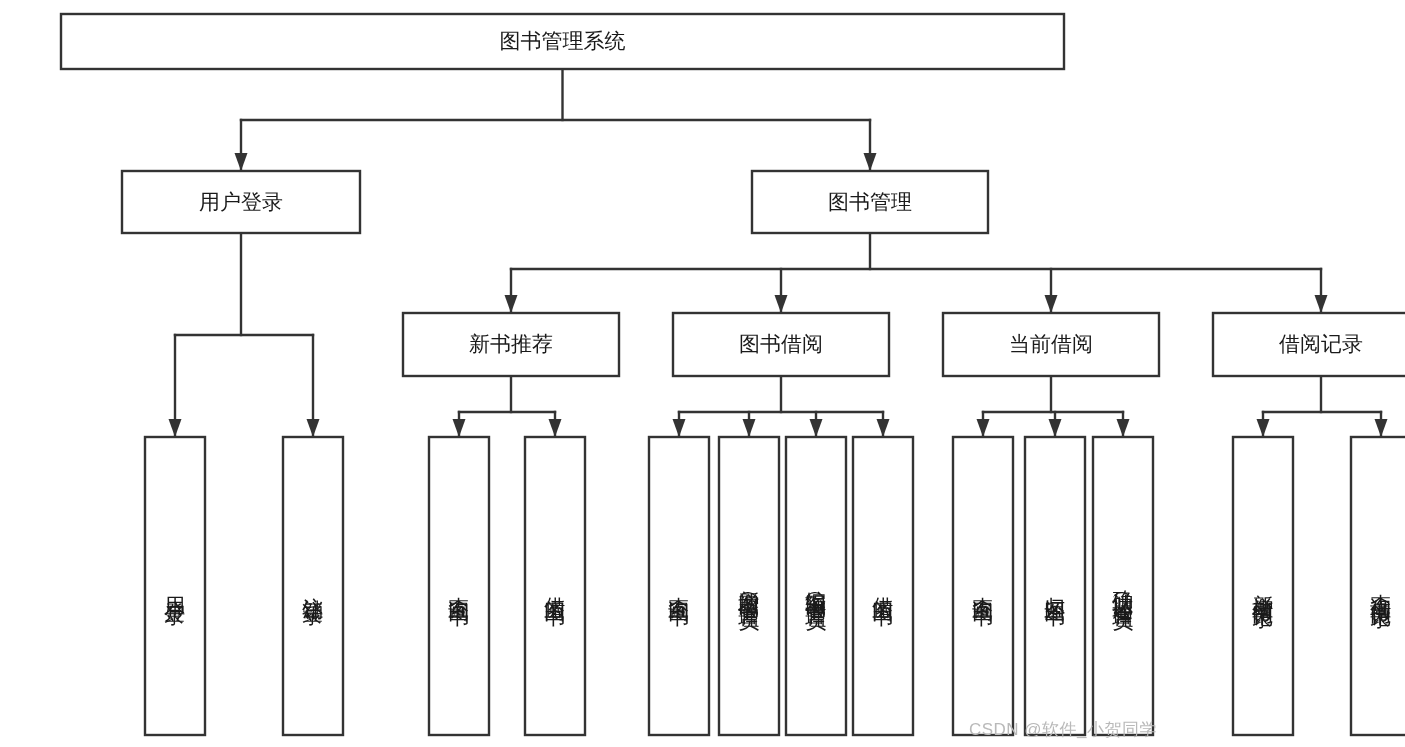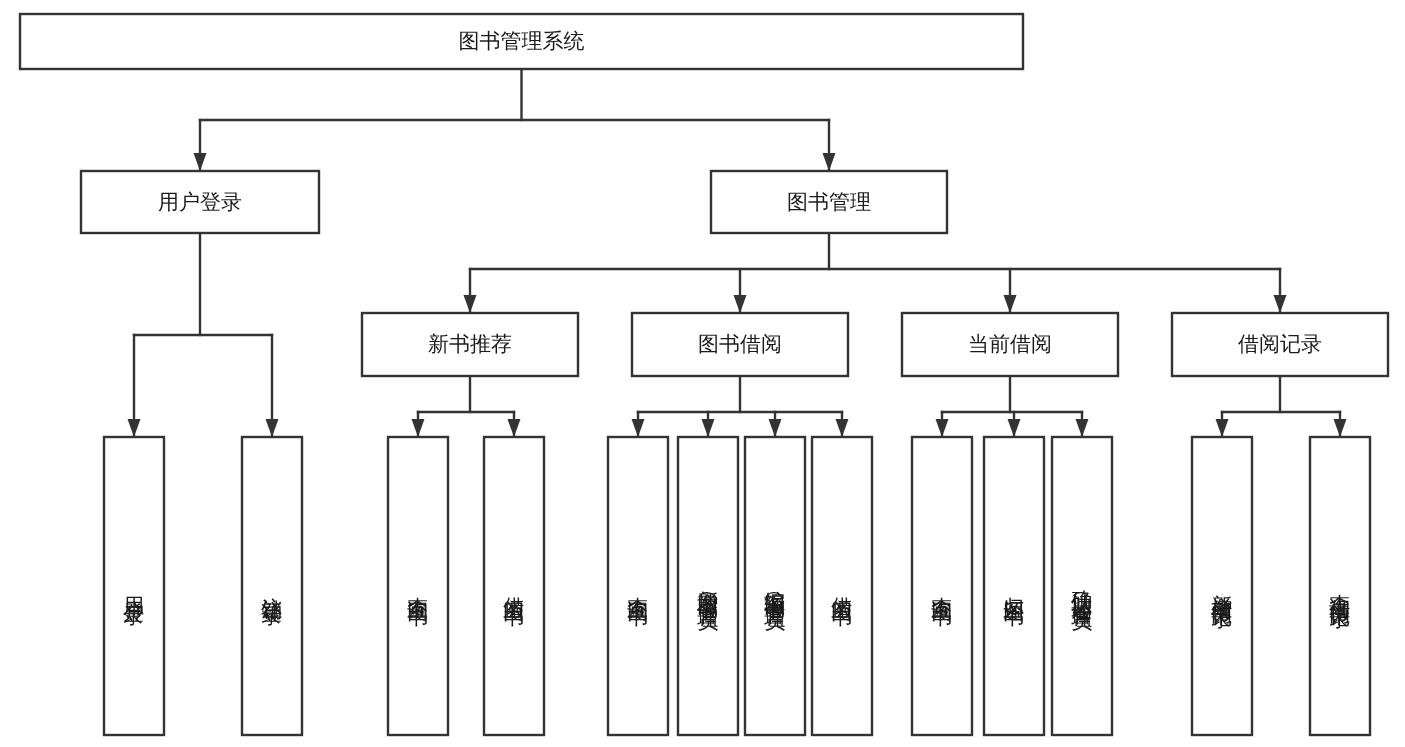--- a/index.html
+++ b/index.html
@@ -11,20 +11,21 @@
     width: 1405px;
     height: 747px;
     font-family: "Liberation Sans", "DejaVu Sans", sans-serif;
     overflow: hidden;
   }
   #diagram-root {
     position: relative;
     width: 1124px;
     height: 747px;
     background: #ffffff;
+    margin-left: 41px;
   }
   svg#tree-svg {
     position: absolute;
     top: 0;
     left: 0;
     width: 1405px;
     height: 747px;
   }
   .node-box {
     fill: #ffffff;
@@ -206,13 +207,14 @@
         <div class="leaf-label">确认归还（管理员）</div>
       </div>
       <div class="leaf-label-wrap" style="left: 1192px; top: 437px; width: 60px; height: 298px;">
         <div class="leaf-label">新增借阅记录</div>
       </div>
       <div class="leaf-label-wrap" style="left: 1310px; top: 437px; width: 60px; height: 298px;">
         <div class="leaf-label">查询借阅记录</div>
       </div>
     </div>
 
+  <div class="watermark">CSDN @软件_小贺同学</div>
 </div>
 
 </body></html>

